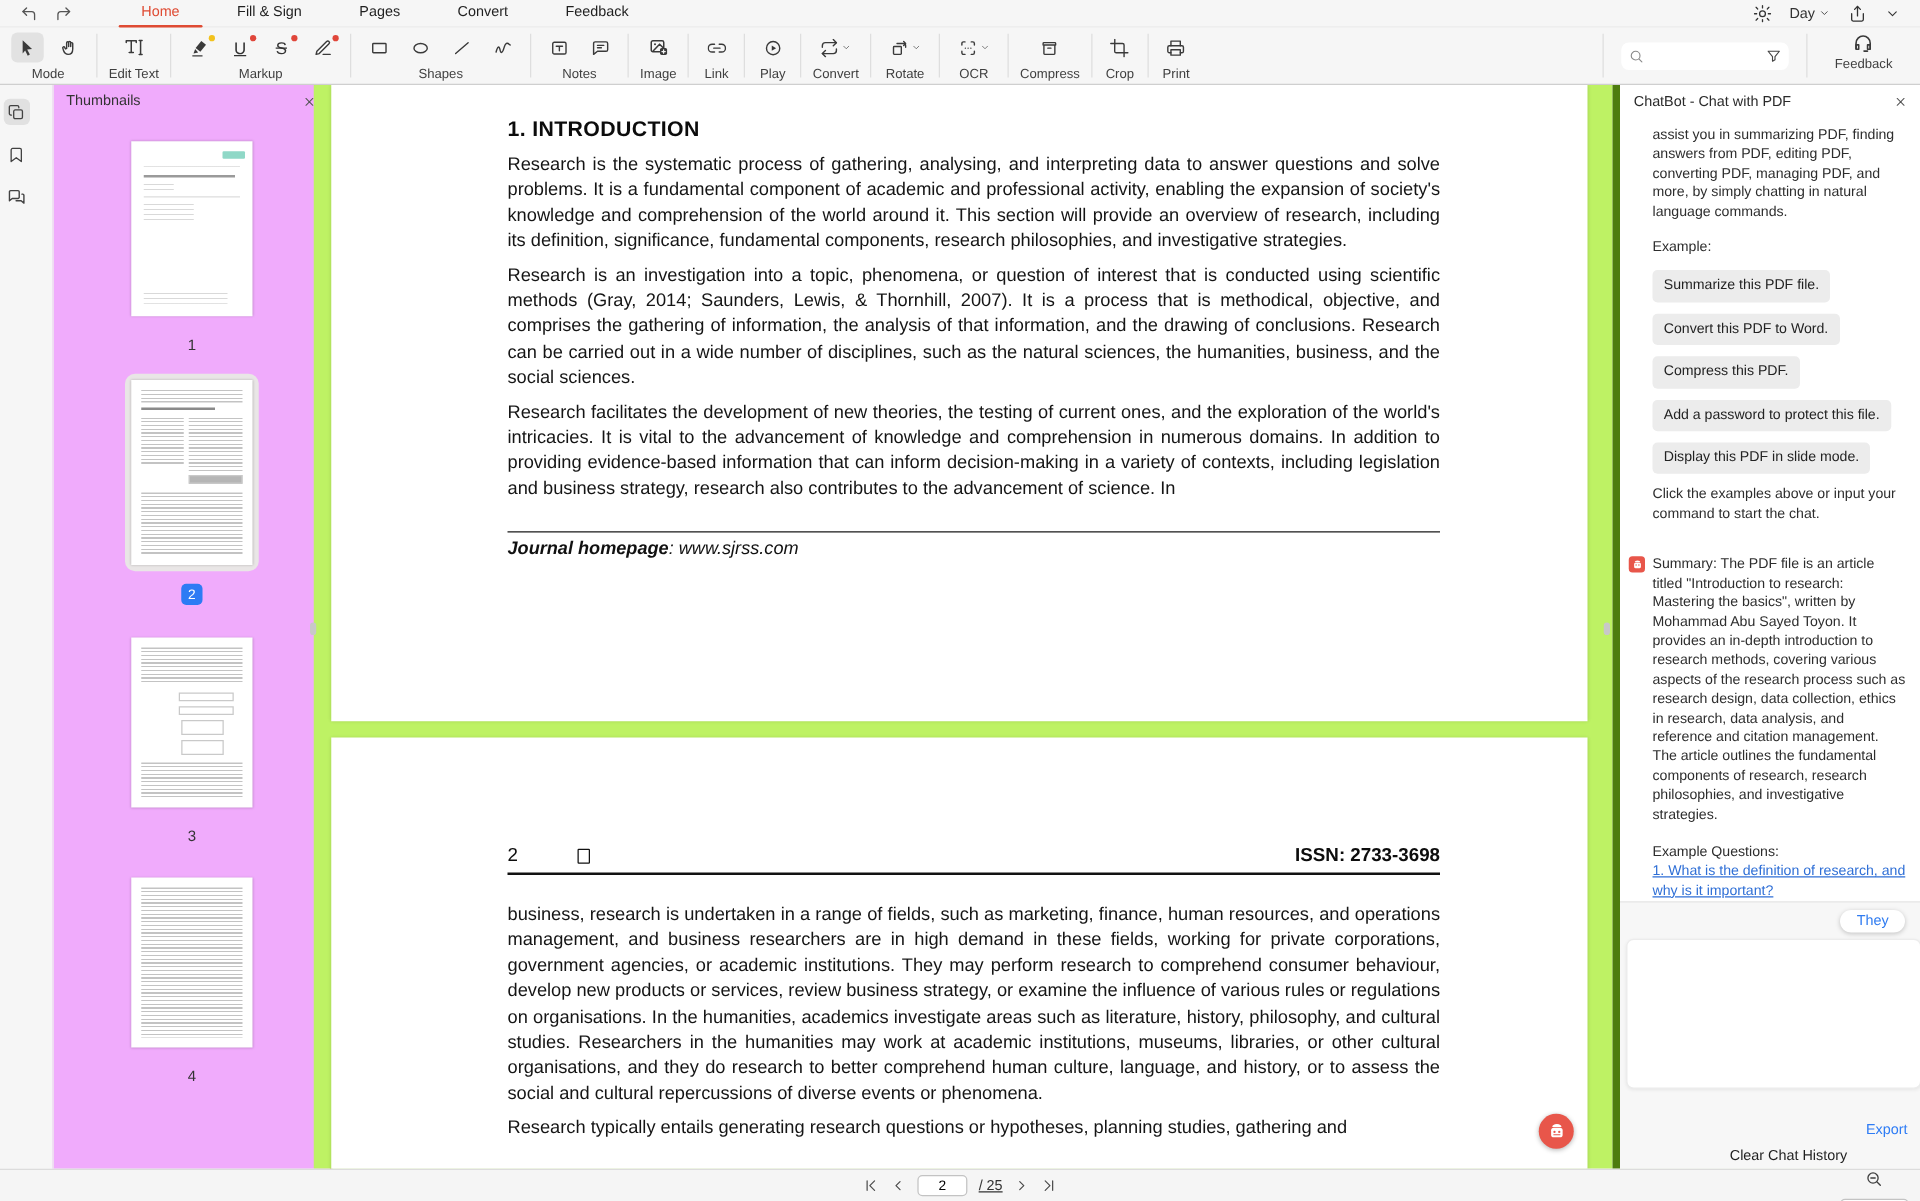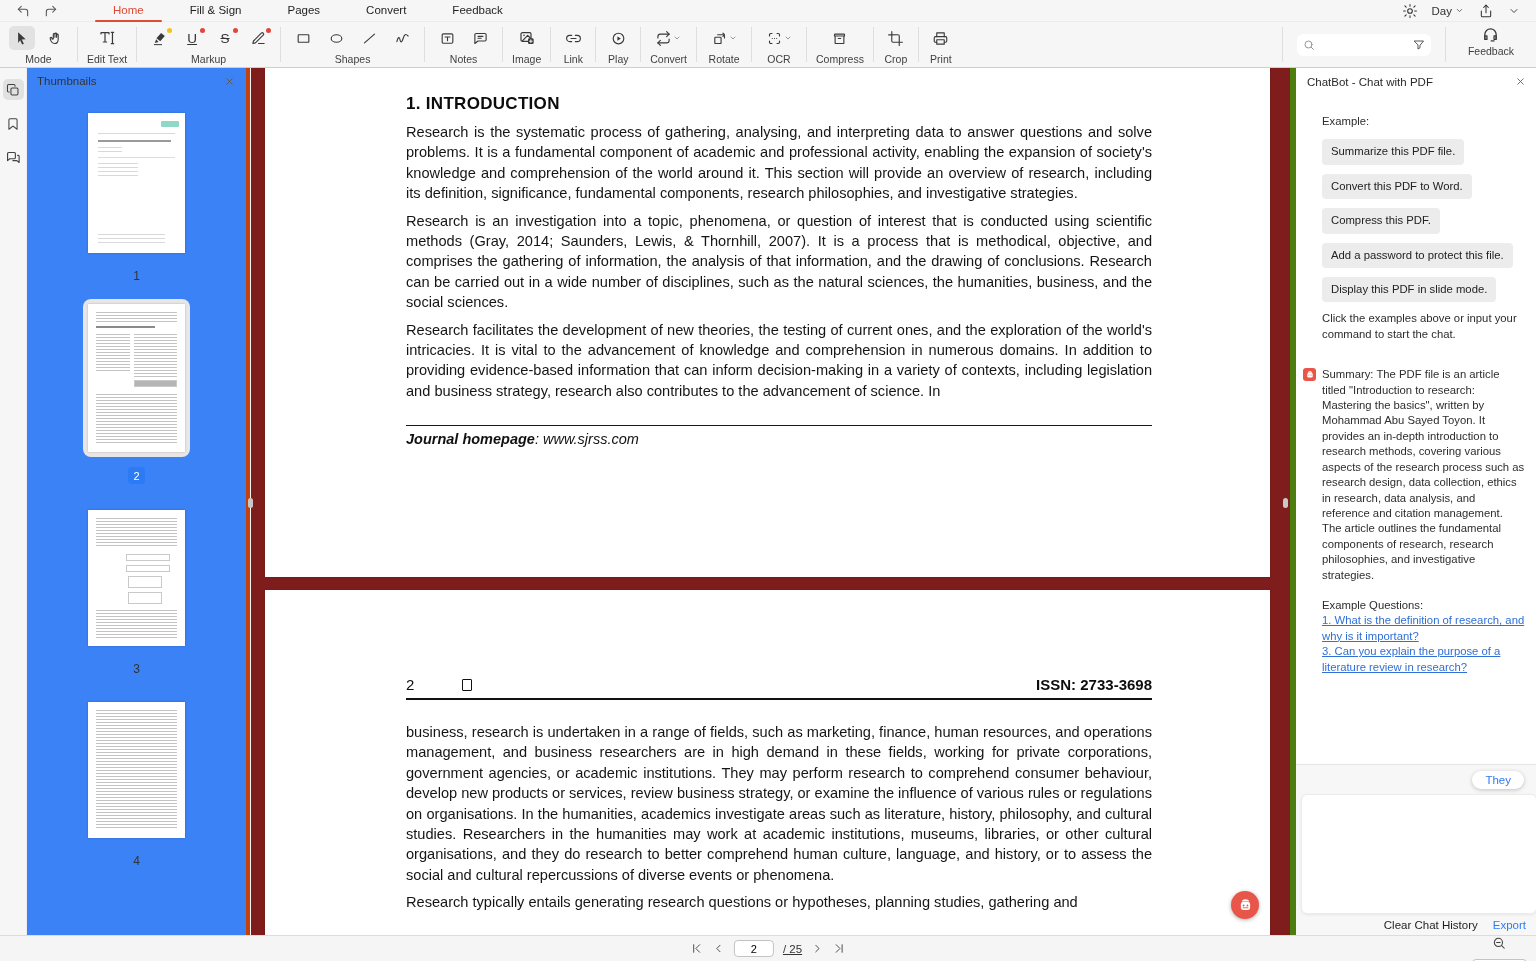--- a/index.html
+++ b/index.html
@@ -40,38 +40,38 @@
   .searchbox input { flex:1; border:none; outline:none; background:transparent; font-size:11px; min-width:0;}
   .fbgroup { display:flex; flex-direction:column; align-items:center; padding:4px 22px 2px; color:#3a3a3a;}
 
   
   .rail { position:absolute; left:0; top:68px; width:26px; bottom:26px; background:#f6f6f6;
     display:flex; flex-direction:column; align-items:center; padding-top:11px; gap:13px; z-index:10;}
   .railbtn { width:21px; height:21px; border-radius:5px; display:flex; align-items:center; justify-content:center; color:#424242;}
   .railbtn.active { background:#e1e1e1; }
 
   
-  .thumbpanel { position:absolute; left:26px; top:68px; width:224px; bottom:26px; background:#3b82f6;
-    border-left:1px solid #ededed; border-right:4px solid #c2410c; overflow:hidden;}
+  .thumbpanel { position:absolute; left:42px; top:68px; width:224px; bottom:26px; background:#f0abfc;
+    border-left:1px solid #ededed; border-right:2px solid #c2410c; overflow:hidden;}
   .phead { display:flex; justify-content:space-between; align-items:center; padding:7px 11px 4px 10px;
     font-size:11.5px; color:#333; }
   .phead .x { color:#555; }
   .thumbcol { display:flex; flex-direction:column; align-items:center; }
   .thumb { background:#fff; box-shadow:0 0 2px rgba(0,0,0,.22); position:relative; overflow:hidden;}
   .tlab { font-size:12px; color:#333; margin-top:16px; }
   .selframe { background:#e9e6e6; border-radius:8px; padding:5px; }
   .badge { margin-top:10px; width:17px; height:17px; background:#2d7bf4; border-radius:4px; color:#fff;
     font-size:11px; display:flex; align-items:center; justify-content:center; }
   .mlines { background-image:repeating-linear-gradient(#d9d9d9 0 1px, transparent 1px 4px); }
   .mlines.dark { background-image:repeating-linear-gradient(#c3c3c3 0 1px, transparent 1px 3px); }
   .chip { position:absolute; width:18px; height:6px; background:#8fd8c7; border-radius:1px; }
   .mbox { position:absolute; border:1px solid #c9c9c9; background:#fff; }
 
   
-  .docarea { position:absolute; left:251px; top:68px; width:1227px; bottom:26px; background:#7f1d1d; overflow:hidden;}
+  .docarea { position:absolute; left:251px; top:68px; width:1227px; bottom:26px; background:#bef264; overflow:hidden;}
   .page { position:absolute; left:14px; width:1005px; background:#fff; box-shadow:0 0 3px rgba(0,0,0,.14);}
   .page1 { top:0; height:509px; }
   .page2 { top:522px; height:420px; }
   .pcontent { margin-left:141px; width:746px; }
   .dochead { font-size:17px; font-weight:bold; color:#0c0c0c; letter-spacing:.3px; }
   p.doc { font-size:14.6px; line-height:20.4px; text-align:justify; color:#151515; margin-bottom:7px; }
   .jrule { border-top:1.5px solid #1a1a1a; margin-top:24px; }
   .jhome { font-size:14.5px; font-style:italic; color:#111; margin-top:5px;}
   .jhome b { font-weight:bold; }
   .p2head { display:flex; align-items:flex-end; justify-content:space-between; font-size:15px; color:#0d0d0d;}
@@ -98,21 +98,21 @@
   .qlink { display:block; color:#2f6fd6; text-decoration:underline; font-size:11.3px; line-height:15.4px; }
   .chatfoot { flex:none; background:#f7f7f7; border-top:1px solid #e6e6e6;}
   .sendrow { display:flex; justify-content:flex-end; padding:6px 12px 5px;}
   .sendbtn { background:#fff; border-radius:13px; padding:3px 13px; color:#2f7bf0; font-size:11.5px;
     box-shadow:0 1px 4px rgba(0,0,0,.22);}
   .chatinput { display:block; margin:0 5px; width:236px; height:120px; background:#fff; border:1px solid #ececec;
     border-radius:6px; box-shadow:0 1px 3px rgba(0,0,0,.07); resize:none; outline:none;
     font-family:"Liberation Sans",sans-serif;}
   .footrow { display:flex; justify-content:flex-end; align-items:center; gap:15px; padding:5px 10px 4px;
     font-size:11.5px;}
-  .clearlink { color:#1f1f1f; }
+  .clearlink { color:#1f1f1f;margin-top:43px; }
   .exportlink { color:#2e7cf5; }
 
   
   .fab { position:absolute; left:1231px; top:891px; width:28px; height:28px; border-radius:50%;
     background:#e8564a; box-shadow:0 1px 4px rgba(0,0,0,.3); display:flex; align-items:center; justify-content:center; z-index:30;}
 
   
   .statusbar { position:absolute; left:0; bottom:0; width:1536px; height:26px; background:#f5f5f5;
     border-top:1px solid #dcdcdc; z-index:25;}
   .navcenter { position:absolute; left:50%; top:0; bottom:0; transform:translateX(-50%);
@@ -555,20 +555,21 @@
 <div class="chatpanel">
   <div class="chathead">
     <span>ChatBot - Chat with PDF</span>
     <span style="color:#555">
       <svg class="i" width="11" height="11" viewBox="0 0 24 24">
           <path d="M18 6L6 18M6 6l12 12"></path>
         </svg>
     </span>
   </div>
   <div class="chatbody">
+    <div>assist you in summarizing PDF, finding answers from PDF, editing PDF, converting PDF, managing PDF, and more, by simply chatting in natural language commands.</div>
     <div class="exlabel">Example:</div>
     <div class="exbtn">Summarize this PDF file.</div>
     <div class="exbtn">Convert this PDF to Word.</div>
     <div class="exbtn">Compress this PDF.</div>
     <div class="exbtn">Add a password to protect this file.</div>
     <div class="exbtn">Display this PDF in slide mode.</div>
     <div class="hint">Click the examples above or input your command to start the chat.</div>
     <div class="botmsg">
       <span class="boticon">
         <svg width="10" height="10" viewBox="0 0 24 24">

